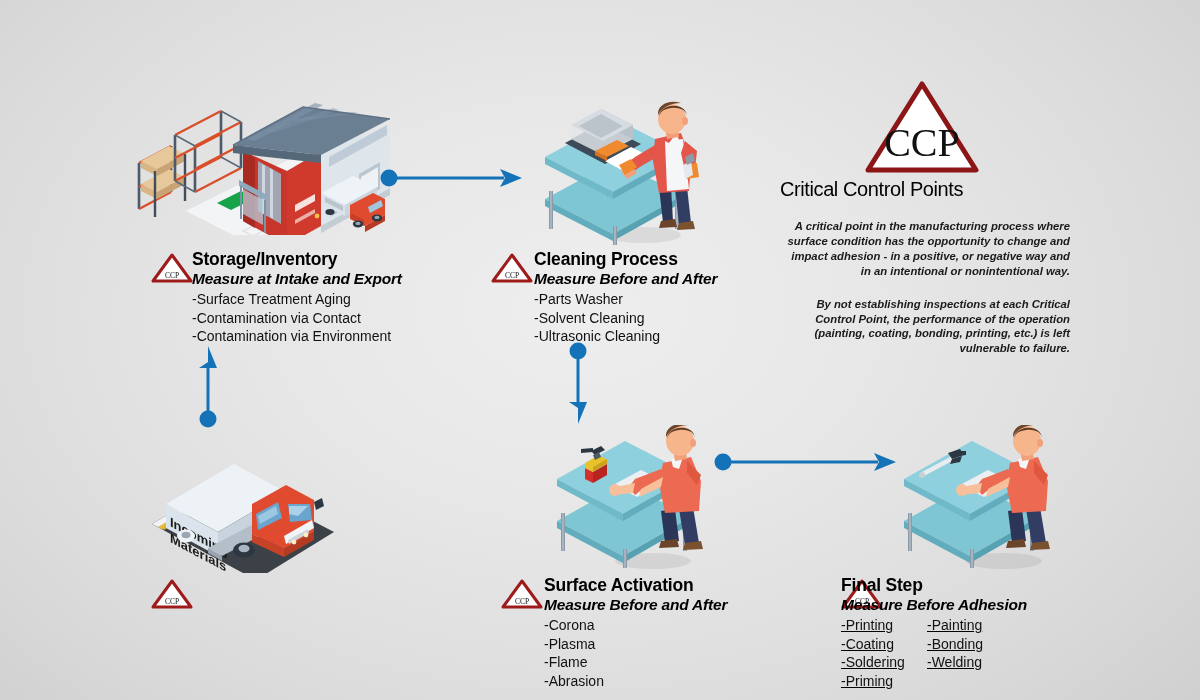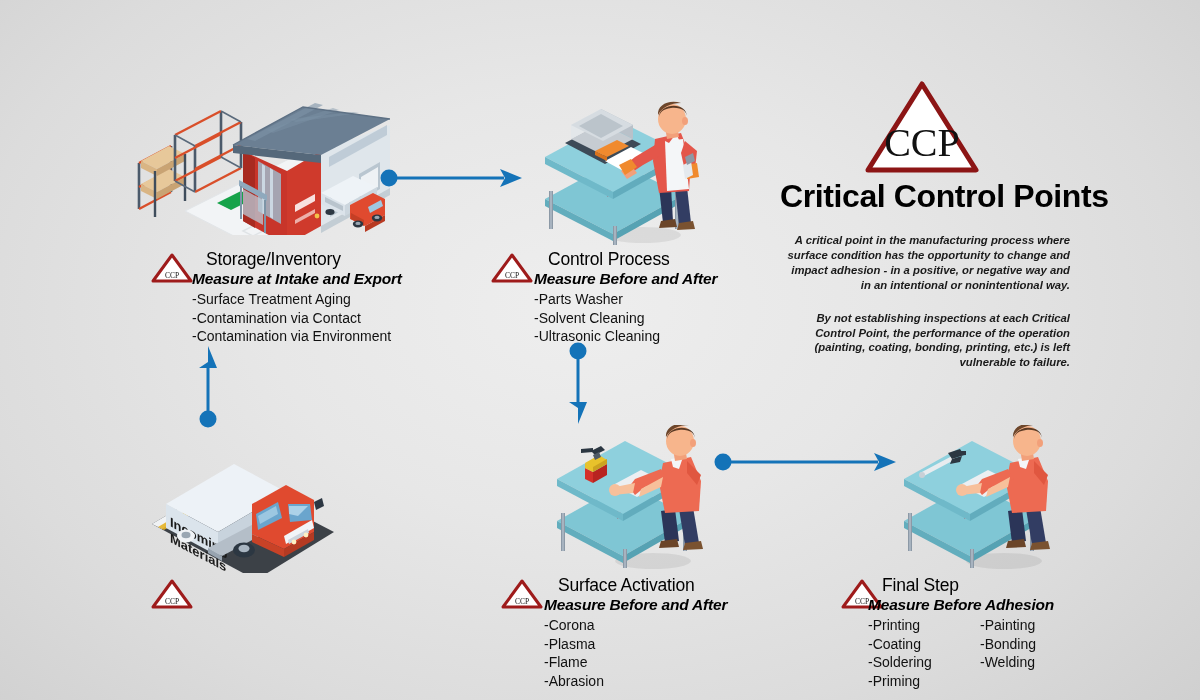--- a/index.html
+++ b/index.html
@@ -26,26 +26,25 @@
     position: absolute;
     width: 44px;
     height: 32px;
   }
   .ccp-badge svg { display: block; width: 44px; height: 32px; }
 
   
   .block { position: absolute; }
   .block .title {
     font-size: 17.5px;
-    font-weight: normal;
+    font-weight: bold;
     color: #000;
     line-height: 1.08;
     letter-spacing: -0.2px;
     white-space: nowrap;
-    margin-left: 14px;
   }
   .block .subtitle {
     font-size: 15.5px;
     font-weight: bold;
     font-style: italic;
     color: #000;
     line-height: 1.12;
     letter-spacing: -0.2px;
     white-space: nowrap;
     margin-top: 1px;
@@ -58,28 +57,29 @@
     font-size: 14px;
     color: #111;
     line-height: 1.33;
     white-space: nowrap;
   }
   .block .items.two-col {
     display: grid;
     grid-template-columns: 80px auto;
     grid-auto-flow: column;
     grid-template-rows: repeat(4, auto);
-    column-gap: 32px;
+    column-gap: 6px;
+    text-decoration: underline;
   }
 
   
   #ccp-panel { position: absolute; left: 780px; top: 178px; width: 300px; }
   #ccp-panel .heading {
-    font-size: 32px;
-    font-weight: bold;
+    font-size: 20px;
+    font-weight: normal;
     color: #000;
     letter-spacing: -0.4px;
     white-space: nowrap;
   }
   #ccp-panel .para {
     font-size: 11.3px;
     font-style: italic;
     font-weight: bold;
     color: #1a1a1a;
     line-height: 1.32;
@@ -465,21 +465,21 @@
     </ul>
   </div>
 
   <div class="ccp-badge" style="left:490px; top:252px;">
     <svg viewBox="0 0 44 32">
       <path d="M22 3 L41 29 L3 29 Z" fill="#ffffff" stroke="#9e1b1b" stroke-width="3" stroke-linejoin="round"></path>
       <text x="22" y="26" text-anchor="middle" font-family="'Liberation Serif', serif" font-size="7.5" fill="#111">CCP</text>
     </svg>
   </div>
   <div class="block" style="left:534px; top:250px;">
-    <div class="title">Control Process</div>
+    <div class="title">Cleaning Process</div>
     <div class="subtitle">Measure Before and After</div>
     <ul class="items">
       <li>-Parts Washer</li>
       <li>-Solvent Cleaning</li>
       <li>-Ultrasonic Cleaning</li>
     </ul>
   </div>
 
   <div class="ccp-badge" style="left:150px; top:578px;">
     <svg viewBox="0 0 44 32">
@@ -504,21 +504,21 @@
       <li>-Abrasion</li>
     </ul>
   </div>
 
   <div class="ccp-badge" style="left:840px; top:578px;">
     <svg viewBox="0 0 44 32">
       <path d="M22 3 L41 29 L3 29 Z" fill="#ffffff" stroke="#9e1b1b" stroke-width="3" stroke-linejoin="round"></path>
       <text x="22" y="26" text-anchor="middle" font-family="'Liberation Serif', serif" font-size="7.5" fill="#111">CCP</text>
     </svg>
   </div>
-  <div class="block" style="left:868px; top:576px;">
+  <div class="block" style="left:841px; top:576px;">
     <div class="title">Final Step</div>
     <div class="subtitle">Measure Before Adhesion</div>
     <ul class="items two-col">
       <li>-Printing</li>
       <li>-Coating</li>
       <li>-Soldering</li>
       <li>-Priming</li>
       <li>-Painting</li>
       <li>-Bonding</li>
       <li>-Welding</li>

